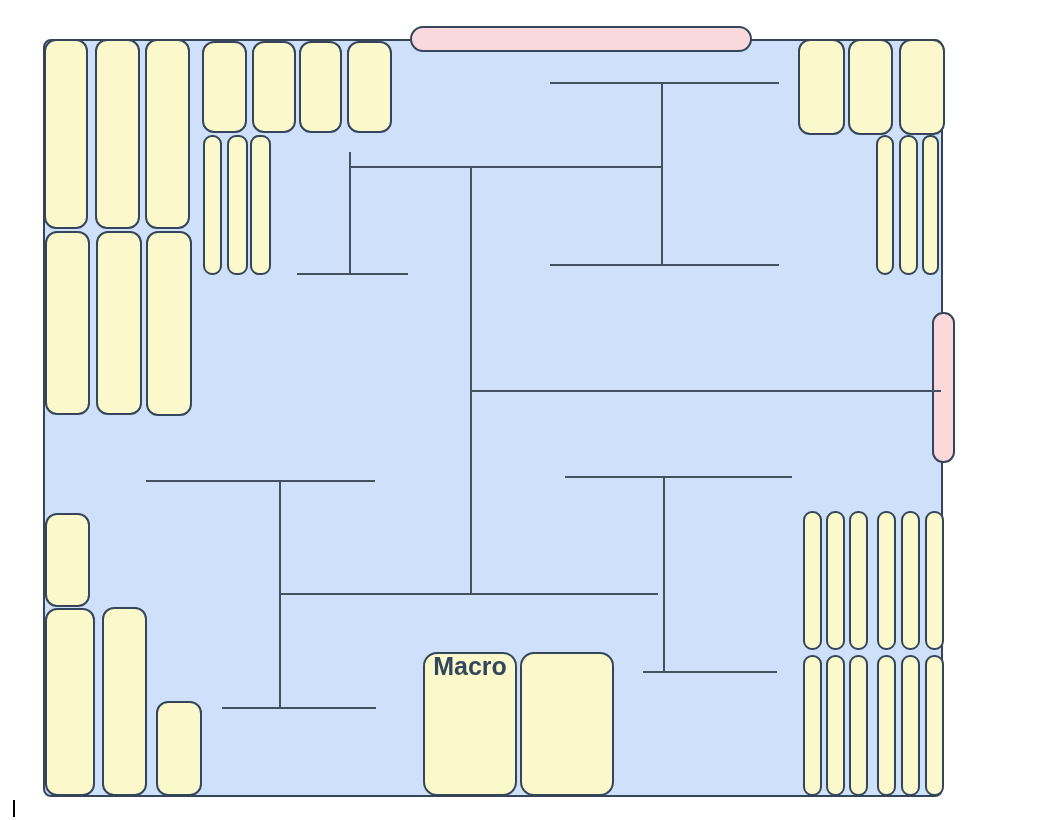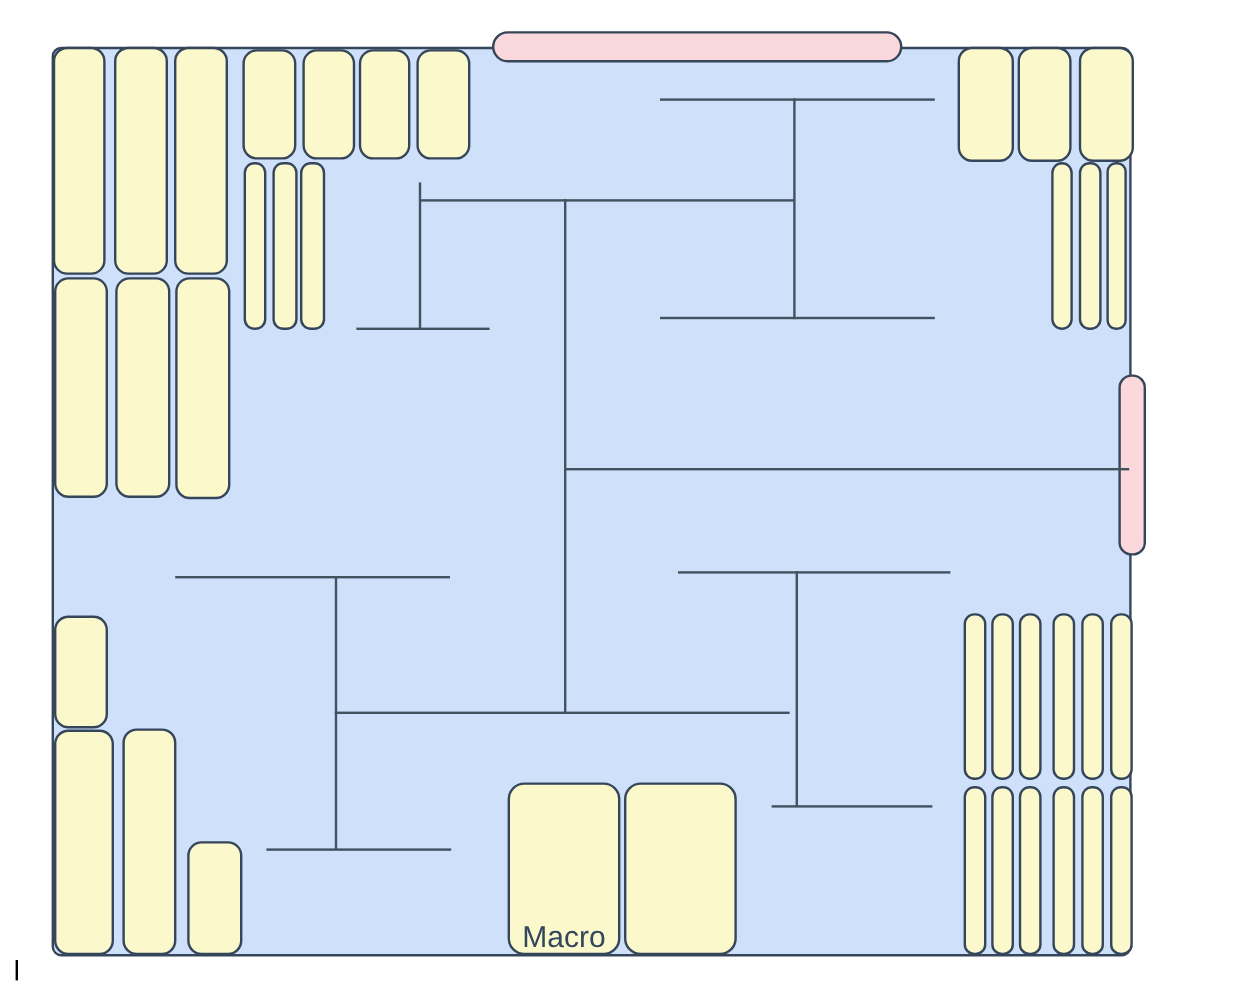--- a/index.html
+++ b/index.html
@@ -35,23 +35,24 @@
     position: absolute;
     background: var(--line-color);
     z-index: 3;
   }
   .macro {
     position: absolute;
     box-sizing: border-box;
     background: var(--macro-fill);
     border: 2px solid var(--stroke);
     display: flex;
-    align-items: flex-end;
+    align-items: flex-start;
     justify-content: center;
     z-index: 4;
+    font-weight: bold;
   }
   .macro-label {
     font-size: 25px;
     line-height: 1;
     color: var(--label-color);
     user-select: none;
   }
   #cursor-mark {
     position: absolute;
     background: #000000;

